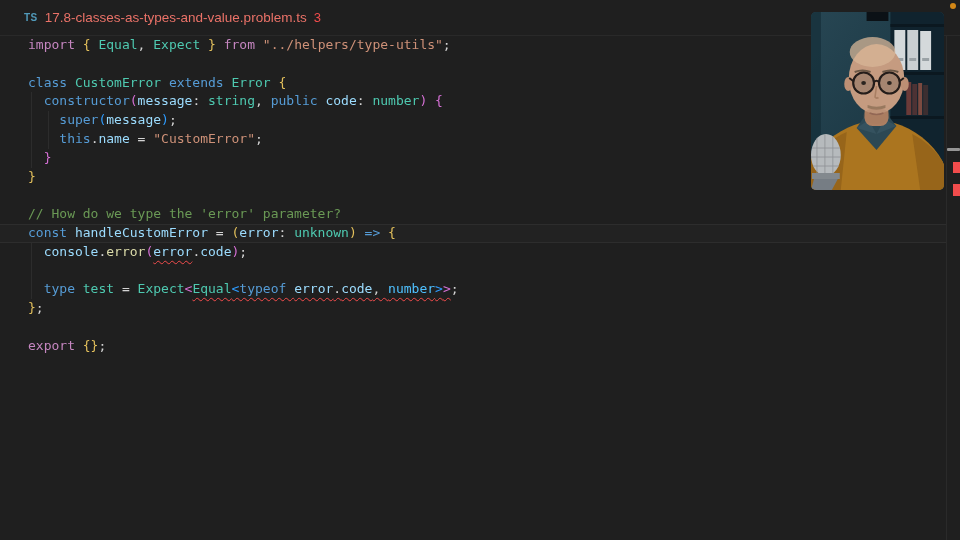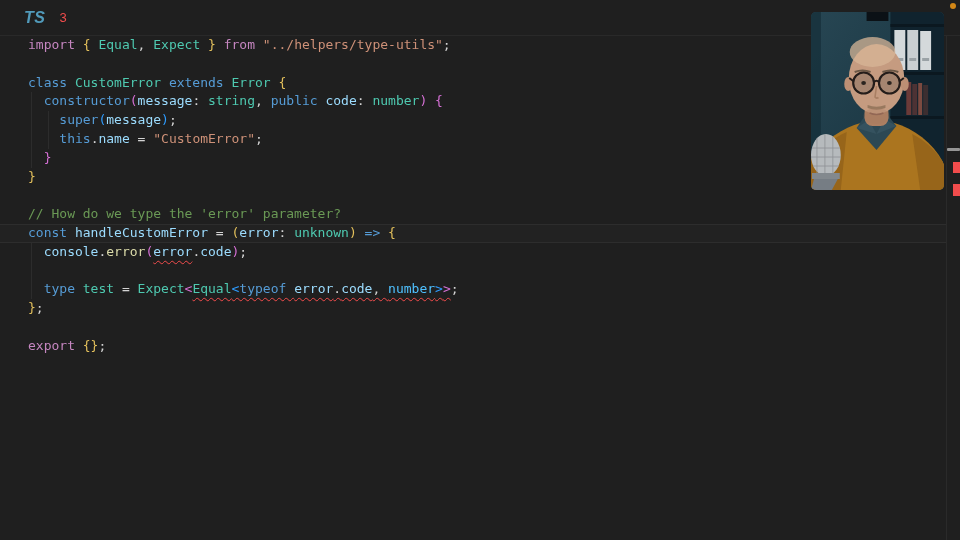--- a/index.html
+++ b/index.html
@@ -3,21 +3,21 @@
 <meta charset="utf-8">
 <style>
   html,body{margin:0;padding:0;background:#000;}
   .app{position:relative;width:960px;height:540px;background:#1f1f1f;overflow:hidden;
        font-family:"Liberation Sans",sans-serif;}
 
   
   .tabbar{position:absolute;top:0;left:0;width:960px;height:36px;background:#1f1f1f;
           border-bottom:1px solid #292929;display:flex;align-items:center;box-sizing:border-box;
           padding-left:24px;}
-  .ts-icon{color:#519aba;font-weight:bold;font-size:16px;letter-spacing:.5px;margin-right:7px;font-style:italic;}
+  .ts-icon{color:#519aba;font-weight:bold;font-size:10px;letter-spacing:.5px;margin-right:7px;}
   .tab-filename{color:#ea7268;font-size:13.5px;}
   .tab-errors{color:#f14c4c;font-size:13px;margin-left:7px;}
   .tab-path{color:#9da0a3;font-size:13px;margin-left:13px;}
 
   
   .editor{position:absolute;top:36px;left:0;width:946px;height:504px;overflow:hidden;}
   .code{position:absolute;top:0;left:0;right:0;
         font-family:"DejaVu Sans Mono","Liberation Mono",monospace;
         font-size:13px;line-height:18.8px;white-space:pre;}
   .code-line{height:18.8px;padding-left:28px;}
@@ -39,20 +39,21 @@
           overflow:hidden;background:#1e3a46;}
   .webcam svg{display:block;width:100%;height:100%;}
 </style>
 </head>
 <body>
 
 <div class="app">
 
   <div class="tabbar">
     <span class="ts-icon">TS</span>
+    <span class="tab-filename">17.8-classes-as-types-and-value.problem.ts</span>
     <span class="tab-errors">3</span>
   </div>
 
   <div class="editor">
     <div class="current-line" id="current-line" style="top: 187.5px;"></div>
     <div class="indent-guide" style="left:31px;top:56.4px;height:75.2px;"></div>
     <div class="indent-guide" style="left:48px;top:75.2px;height:37.6px;"></div>
     <div class="indent-guide" style="left:31px;top:206.8px;height:56.4px;"></div>
     <div class="code" id="code"><div class="code-line"><span style="color: rgb(197, 134, 192);">import </span><span style="color: rgb(227, 192, 92);">{ </span><span style="color: rgb(78, 201, 176);">Equal</span><span style="color: rgb(212, 212, 212);">, </span><span style="color: rgb(78, 201, 176);">Expect</span><span style="color: rgb(212, 212, 212);"> </span><span style="color: rgb(227, 192, 92);">} </span><span style="color: rgb(197, 134, 192);">from </span><span style="color: rgb(206, 145, 120);">"../helpers/type-utils"</span><span style="color: rgb(212, 212, 212);">;</span></div><div class="code-line"></div><div class="code-line"><span style="color: rgb(86, 156, 214);">class </span><span style="color: rgb(78, 201, 176);">CustomError </span><span style="color: rgb(86, 156, 214);">extends </span><span style="color: rgb(78, 201, 176);">Error </span><span style="color: rgb(227, 192, 92);">{</span></div><div class="code-line"><span style="color: rgb(86, 156, 214);">  constructor</span><span style="color: rgb(214, 112, 214);">(</span><span style="color: rgb(156, 220, 254);">message</span><span style="color: rgb(212, 212, 212);">: </span><span style="color: rgb(78, 201, 176);">string</span><span style="color: rgb(212, 212, 212);">, </span><span style="color: rgb(86, 156, 214);">public </span><span style="color: rgb(156, 220, 254);">code</span><span style="color: rgb(212, 212, 212);">: </span><span style="color: rgb(78, 201, 176);">number</span><span style="color: rgb(214, 112, 214);">) </span><span style="color: rgb(214, 112, 214);">{</span></div><div class="code-line"><span style="color: rgb(86, 156, 214);">    super</span><span style="color: rgb(46, 156, 255);">(</span><span style="color: rgb(156, 220, 254);">message</span><span style="color: rgb(46, 156, 255);">)</span><span style="color: rgb(212, 212, 212);">;</span></div><div class="code-line"><span style="color: rgb(86, 156, 214);">    this</span><span style="color: rgb(212, 212, 212);">.</span><span style="color: rgb(156, 220, 254);">name</span><span style="color: rgb(212, 212, 212);"> = </span><span style="color: rgb(206, 145, 120);">"CustomError"</span><span style="color: rgb(212, 212, 212);">;</span></div><div class="code-line"><span style="color: rgb(214, 112, 214);">  }</span></div><div class="code-line"><span style="color: rgb(227, 192, 92);">}</span></div><div class="code-line"></div><div class="code-line"><span style="color: rgb(106, 153, 85);">// How do we type the 'error' parameter?</span></div><div class="code-line"><span style="color: rgb(86, 156, 214);">const </span><span style="color: rgb(156, 220, 254);">handleCustomError</span><span style="color: rgb(212, 212, 212);"> = </span><span style="color: rgb(227, 192, 92);">(</span><span style="color: rgb(156, 220, 254);">error</span><span style="color: rgb(212, 212, 212);">: </span><span style="color: rgb(78, 201, 176);">unknown</span><span style="color: rgb(227, 192, 92);">)</span><span style="color: rgb(212, 212, 212);"> </span><span style="color: rgb(86, 156, 214);">=&gt;</span><span style="color: rgb(212, 212, 212);"> </span><span style="color: rgb(227, 192, 92);">{</span></div><div class="code-line"><span style="color: rgb(156, 220, 254);">  console</span><span style="color: rgb(212, 212, 212);">.</span><span style="color: rgb(220, 220, 170);">error</span><span style="color: rgb(214, 112, 214);">(</span><span class="squiggle" style="color: rgb(156, 220, 254); text-decoration-color: rgb(241, 76, 76);">error</span><span style="color: rgb(212, 212, 212);">.</span><span style="color: rgb(156, 220, 254);">code</span><span style="color: rgb(214, 112, 214);">)</span><span style="color: rgb(212, 212, 212);">;</span></div><div class="code-line"></div><div class="code-line"><span style="color: rgb(86, 156, 214);">  type </span><span style="color: rgb(78, 201, 176);">test</span><span style="color: rgb(212, 212, 212);"> = </span><span style="color: rgb(78, 201, 176);">Expect</span><span style="color: rgb(214, 112, 214);">&lt;</span><span class="squiggle" style="color: rgb(78, 201, 176); text-decoration-color: rgb(241, 76, 76);">Equal</span><span class="squiggle" style="color: rgb(46, 156, 255); text-decoration-color: rgb(241, 76, 76);">&lt;</span><span class="squiggle" style="color: rgb(86, 156, 214); text-decoration-color: rgb(241, 76, 76);">typeof </span><span class="squiggle" style="color: rgb(156, 220, 254); text-decoration-color: rgb(241, 76, 76);">error</span><span class="squiggle" style="color: rgb(212, 212, 212); text-decoration-color: rgb(241, 76, 76);">.</span><span class="squiggle" style="color: rgb(156, 220, 254); text-decoration-color: rgb(241, 76, 76);">code</span><span class="squiggle" style="color: rgb(212, 212, 212); text-decoration-color: rgb(241, 76, 76);">, </span><span class="squiggle" style="color: rgb(79, 193, 255); text-decoration-color: rgb(241, 76, 76);">number</span><span class="squiggle" style="color: rgb(46, 156, 255); text-decoration-color: rgb(241, 76, 76);">&gt;</span><span class="squiggle" style="color: rgb(214, 112, 214); text-decoration-color: rgb(241, 76, 76);">&gt;</span><span style="color: rgb(212, 212, 212);">;</span></div><div class="code-line"><span style="color: rgb(227, 192, 92);">}</span><span style="color: rgb(212, 212, 212);">;</span></div><div class="code-line"></div><div class="code-line"><span style="color: rgb(197, 134, 192);">export </span><span style="color: rgb(227, 192, 92);">{}</span><span style="color: rgb(212, 212, 212);">;</span></div></div>
   </div>

